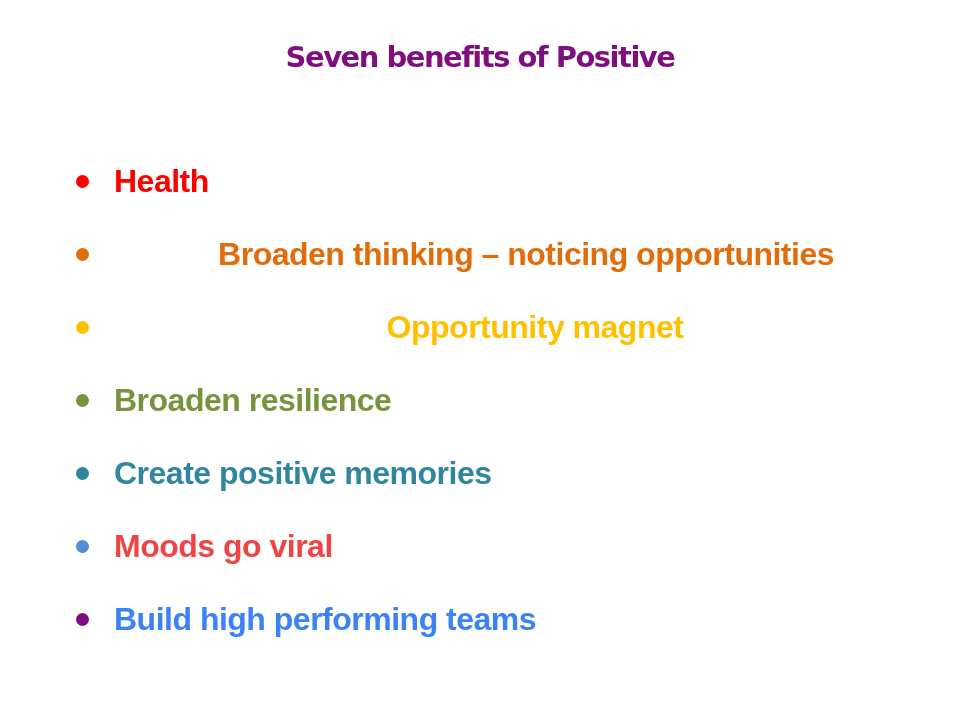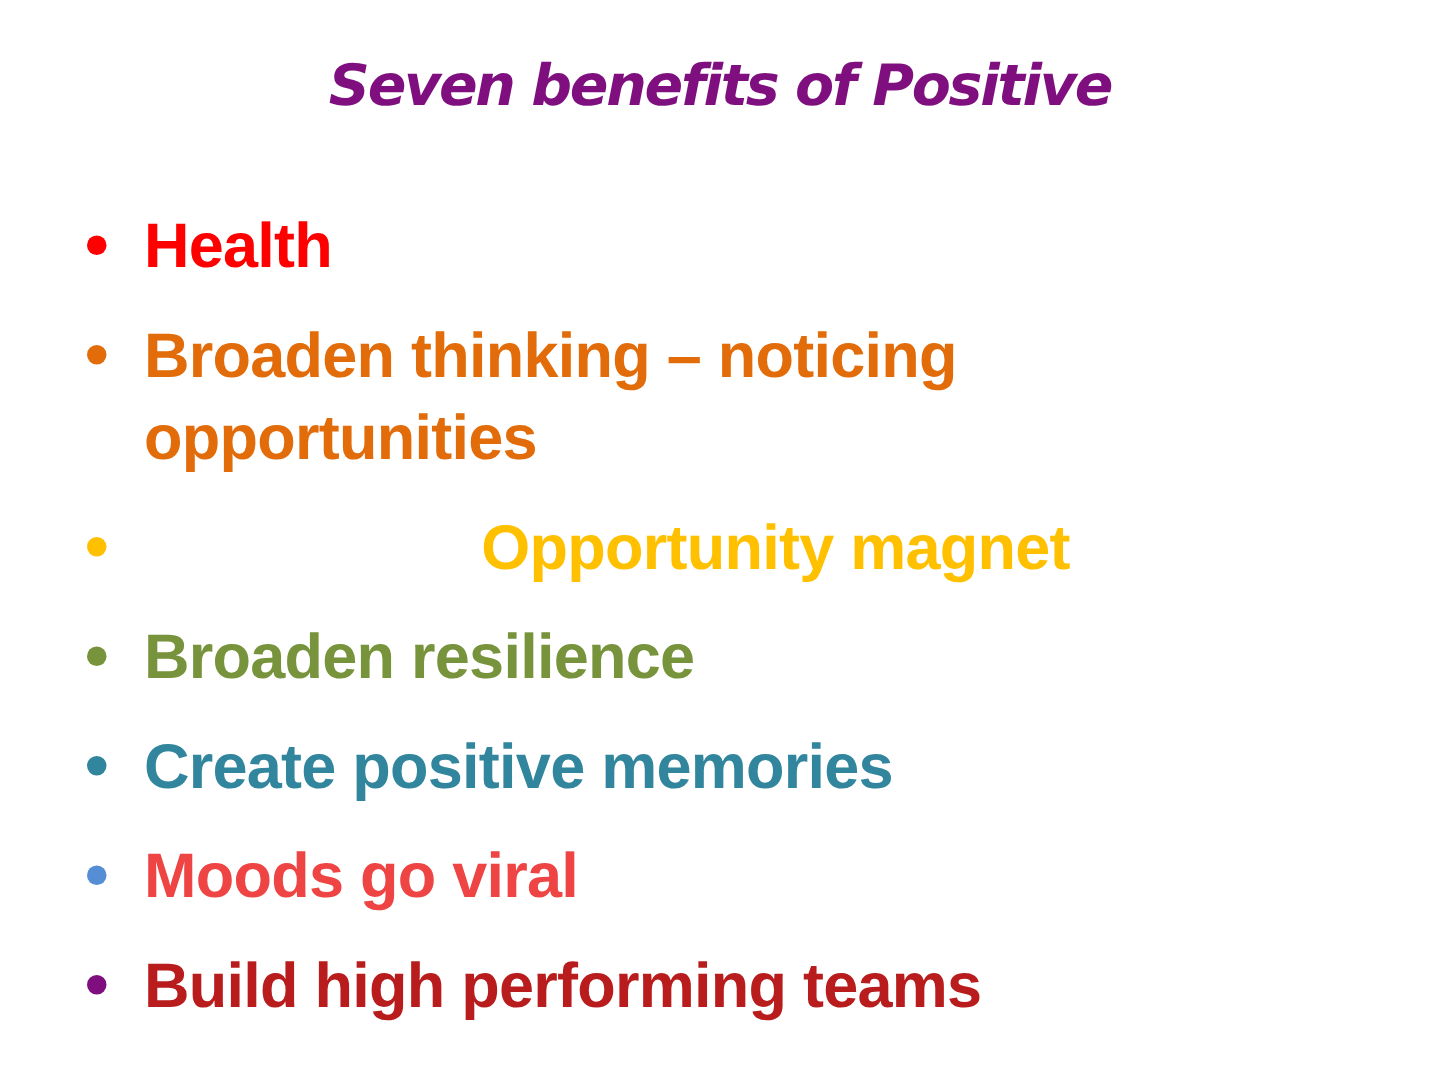--- a/index.html
+++ b/index.html
@@ -16,40 +16,39 @@
     }
     .title {
       position: absolute;
       left: 130px;
       top: 28px;
       width: 700px;
       text-align: center;
       color: #7f0f7e;
       font-family: "DejaVu Sans", sans-serif;
       font-weight: bold;
-      font-size: 38px;
+      font-size: 29px;
       line-height: 58px;
       letter-spacing: -1.5px;
       transform: scaleX(1.0);
-      font-style: italic;
     }
     .title .line {
       display: block;
     }
     .bullets {
       position: absolute;
       left: 58px;
       top: 136px;
       width: 880px;
-      margin: 0;
+      margin: 18px;
       padding: 0;
       list-style: none;
       font-family: "Liberation Sans", sans-serif;
       font-weight: bold;
-      font-size: 42px;
+      font-size: 32px;
     }
     .bullet-item {
       position: relative;
       padding-left: 38px;
       line-height: 55px;
       margin-bottom: 18px;
     }
     .bullet-dot {
       position: absolute;
       left: 0;
@@ -71,36 +70,36 @@
     <span class="line">Seven benefits of Positive</span>
   </div>
 
   <ul class="bullets">
     <li class="bullet-item" style="color: rgb(255, 0, 0);">
       <span class="bullet-dot" style="background: rgb(255, 0, 0);"></span>
       <span class="bullet-text">Health</span>
     </li>
     <li class="bullet-item" style="line-height: 55px; color: rgb(227, 108, 10);">
       <span class="bullet-dot" style="background: rgb(227, 108, 10);"></span>
-      <span class="bullet-text" style="width:720px;">Broaden thinking – noticing opportunities</span>
+      <span class="bullet-text" style="width:720px;text-align:right;">Broaden thinking – noticing opportunities</span>
     </li>
     <li class="bullet-item" style="color: rgb(255, 192, 0); text-align: center;">
       <span class="bullet-dot" style="background: rgb(255, 192, 0);"></span>
       <span class="bullet-text">Opportunity magnet</span>
     </li>
     <li class="bullet-item" style="color: rgb(119, 147, 60);">
       <span class="bullet-dot" style="background: rgb(119, 147, 60);"></span>
       <span class="bullet-text">Broaden resilience</span>
     </li>
     <li class="bullet-item" style="color: rgb(49, 133, 156);">
       <span class="bullet-dot" style="background: rgb(49, 133, 156);"></span>
       <span class="bullet-text">Create positive memories</span>
     </li>
     <li class="bullet-item" style="color: #ef4444;">
       <span class="bullet-dot" style="background: rgb(85, 142, 213);"></span>
       <span class="bullet-text">Moods go viral</span>
     </li>
-    <li class="bullet-item" style="color: #b91c1c;">
+    <li class="bullet-item" style="color: #3b82f6;">
       <span class="bullet-dot" style="background: rgb(127, 15, 126);"></span>
       <span class="bullet-text">Build high performing teams</span>
     </li>
   </ul>
 </div>
 
 </body></html>

